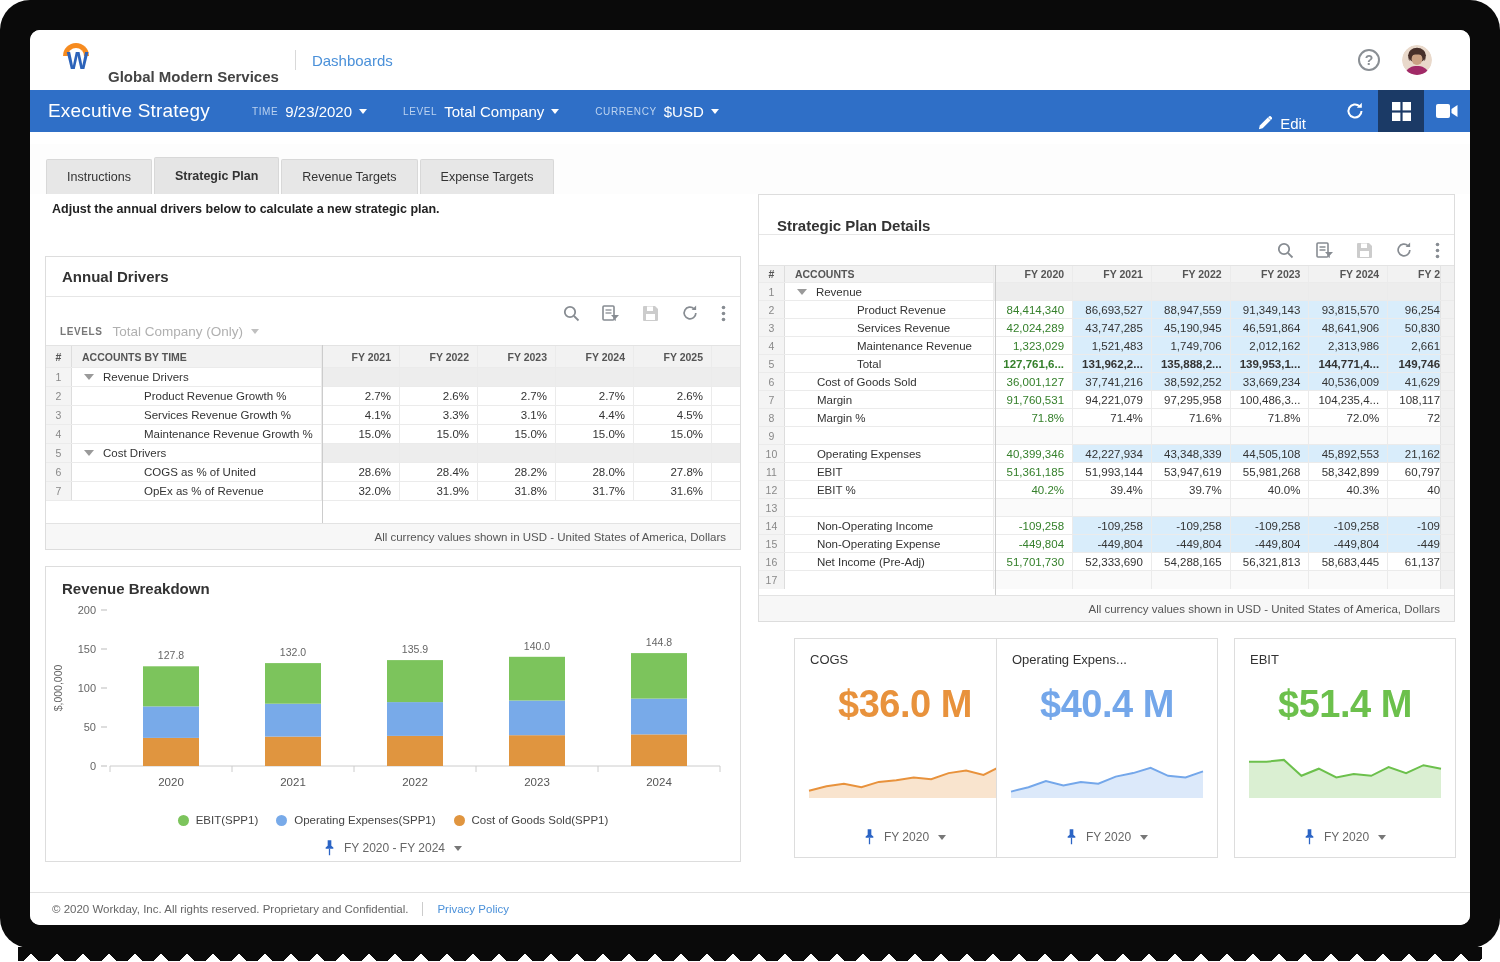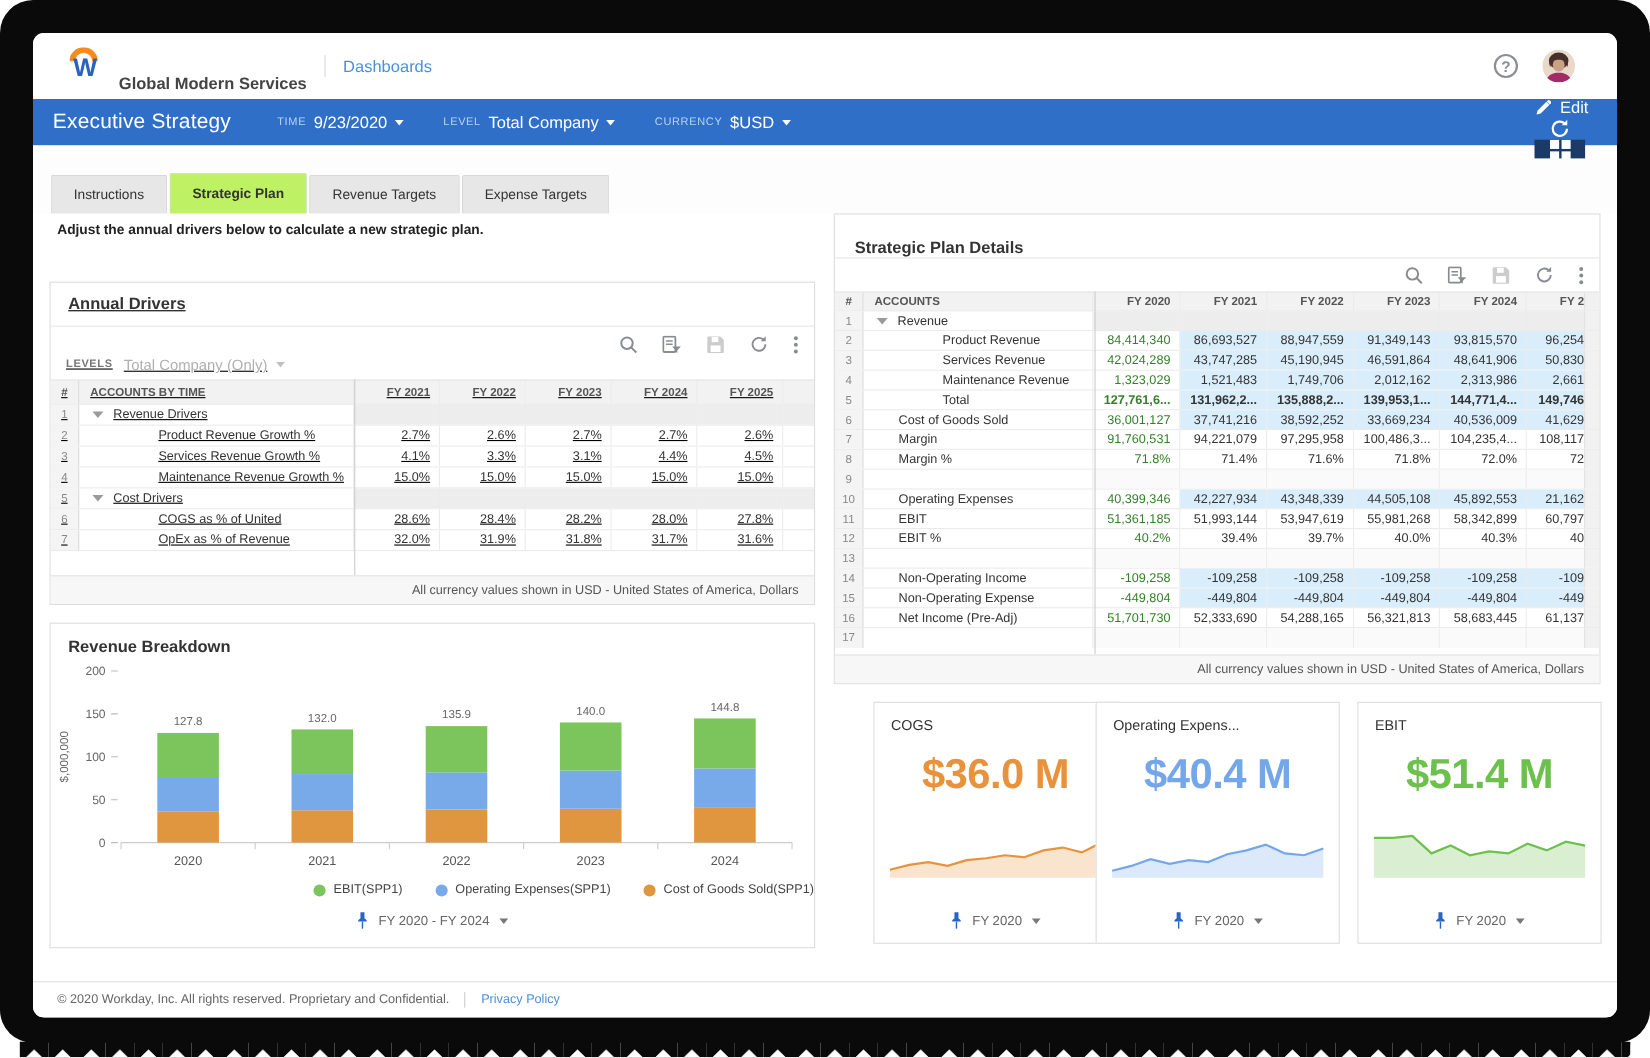--- a/index.html
+++ b/index.html
@@ -23,41 +23,41 @@
   .avatar { width:30px; height:30px; border-radius:50%; overflow:hidden; }
 
   
   .banner { position:absolute; left:0; top:60px; right:0; height:42px; background:#2f6fc7; display:flex; align-items:center; color:#fff; }
   .banner-title { font-size:19px; margin-left:18px; letter-spacing:.2px; }
   .filters { display:flex; align-items:center; gap:36px; margin-left:42px; }
   .filter { display:flex; align-items:center; gap:7px; cursor:pointer; }
   .filter .lab { font-size:10px; color:#bcd3f0; letter-spacing:.6px; }
   .filter .val { font-size:15px; color:#fff; }
   .caret { width:0; height:0; border-left:4px solid transparent; border-right:4px solid transparent; border-top:5px solid currentColor; display:inline-block; }
-  .banner-right { margin-left:auto; display:flex; align-items:flex-start; height:100%;flex-direction:column; }
+  .banner-right { margin-left:auto; display:flex; align-items:flex-end; height:100%; }
   .edit-btn { display:flex; align-items:center; gap:8px; font-size:15px; margin-right:26px; cursor:pointer; }
   .icon-btn { width:46px; height:100%; display:flex; align-items:center; justify-content:center; cursor:pointer; }
   .icon-btn.dark { background:#1b3a66; }
 
   
   .tabstrip { position:absolute; left:0; top:114px; right:0; height:50px; background:#fdfdfd; display:flex; align-items:flex-end; padding-left:16px; }
   .tab { height:35px; background:#e7e7e7; border:1px solid #d8d8d8; border-bottom:none; display:flex; align-items:center; padding:0 20px; font-size:12.5px; color:#333; margin-right:2px; border-radius:2px 2px 0 0; cursor:pointer; }
-  .tab.active { background:#bef264; font-weight:bold; height:37px; }
+  .tab.active { background:#e5e5e5; font-weight:bold; height:37px; }
 
   .instruction { position:absolute; left:22px; top:172px; font-size:12.5px; font-weight:bold; color:#222; }
 
   .panel { position:absolute; background:#fff; border:1px solid #ddd; }
   .panel-title { font-size:15px; font-weight:bold; color:#333; }
 
   
   .tool-icons { display:flex; align-items:center; gap:22px; }
   .tool-icons svg { display:block; cursor:pointer; }
 
   
-  #annual { left:15px; top:226px; width:696px; height:294px;text-decoration:underline; }
+  #annual { left:15px; top:226px; width:696px; height:294px; }
   #annual .head { height:40px; display:flex; align-items:center; padding:0 16px; border-bottom:1px solid #e6e6e6; }
   #annual .controls { padding:7px 14px 2px; }
   #annual .icons-row { display:flex; justify-content:flex-end; }
   .levels-row { display:flex; align-items:center; gap:10px; margin-top:2px; }
   .levels-lab { font-size:10px; font-weight:bold; color:#777; letter-spacing:.6px; }
   .levels-val { font-size:13.5px; color:#b0b0b0; display:flex; align-items:center; gap:8px; cursor:pointer; }
 
   
   .tbl { position:relative; margin-top:4px; }
   .trow { display:flex; height:19px; border-bottom:1px solid #ebebeb; font-size:11.5px; color:#333; }
@@ -83,21 +83,21 @@
   .foot-note { position:absolute; left:0; right:0; bottom:0; height:26px; background:#f7f7f7; border-top:1px solid #e3e3e3; display:flex; align-items:center; justify-content:flex-end; padding-right:14px; font-size:11.5px; color:#555; }
 
   
   #revchart { left:15px; top:536px; width:696px; height:296px; }
   #revchart .head { padding:13px 16px 0; }
   #revchart svg text { font-family:"Liberation Sans", sans-serif; }
   .ytick { font-size:11px; fill:#666; }
   .xlab { font-size:11.5px; fill:#555; }
   .total { font-size:10.5px; fill:#666; }
   .ylab { font-size:10.5px; fill:#666; }
-  .legend { display:flex; justify-content:flex-end; gap:30px; margin-top:8px; }
+  .legend { display:flex; justify-content:center; gap:18px; margin-top:20px; }
   .leg-item { display:flex; align-items:center; gap:7px; font-size:11.5px; color:#444; }
   .leg-dot { width:11px; height:11px; border-radius:50%; }
   .pin-row { display:flex; justify-content:center; align-items:center; gap:9px; margin-top:14px; font-size:12px; color:#666; cursor:pointer; }
   .pin-row .caret { color:#777; }
 
   
   #stratplan { left:728px; top:164px; width:697px; height:428px; }
   #stratplan .head { height:40px; display:flex; align-items:flex-end; padding:0 18px; border-bottom:1px solid #e6e6e6; }
   #stratplan .icons-row { display:flex; justify-content:flex-end; padding:6px 14px 2px; }
   .sp .c-acct { width:210px; }

